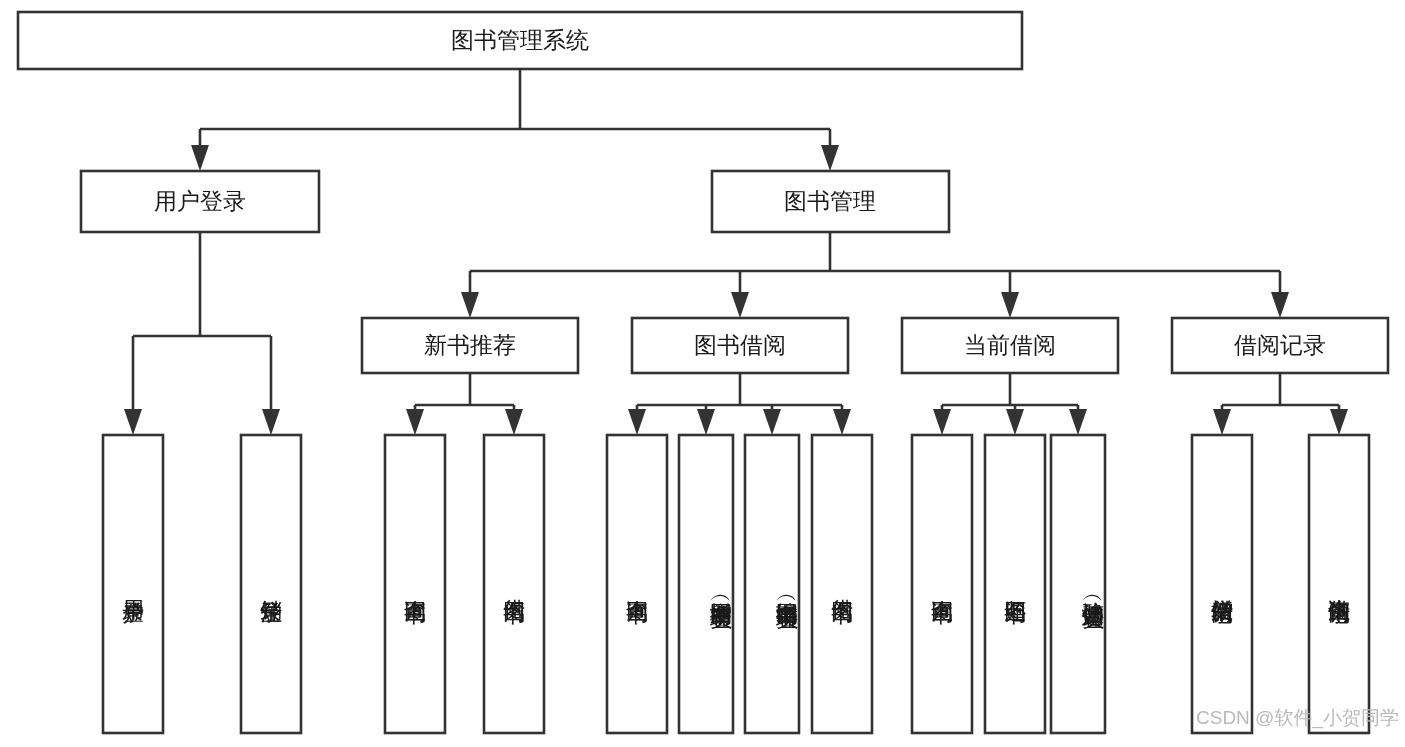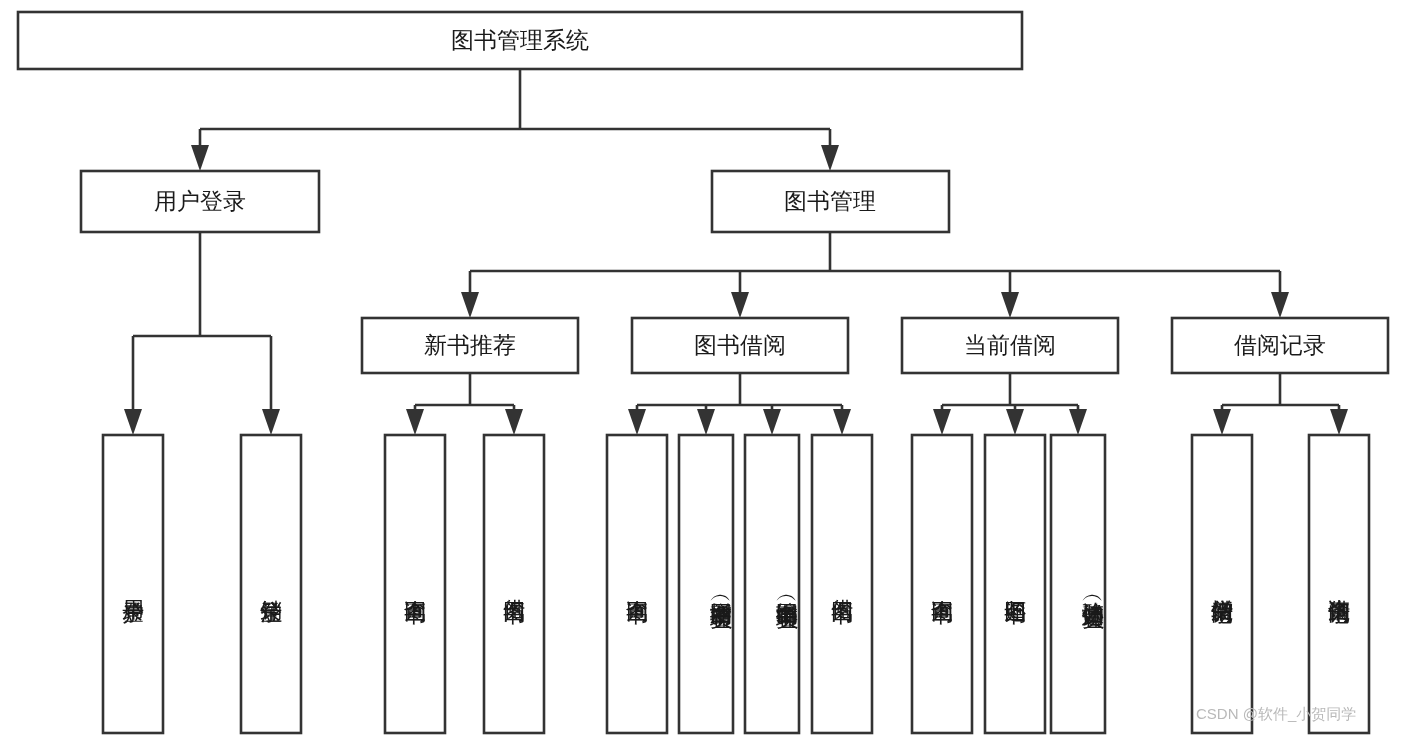--- a/index.html
+++ b/index.html
@@ -62,21 +62,21 @@
     justify-content: center;
     white-space: nowrap;
     pointer-events: none;
   }
   .vlabel.center {
     align-items: center;
   }
   .watermark {
     position: absolute;
     font-family: "Liberation Sans", "DejaVu Sans", sans-serif;
-    font-size: 15px;
+    font-size: 19px;
     color: #b9b9b9;
     white-space: nowrap;
     user-select: none;
   }
 </style>
 </head>
 <body>
 
 <div id="stage">
 

